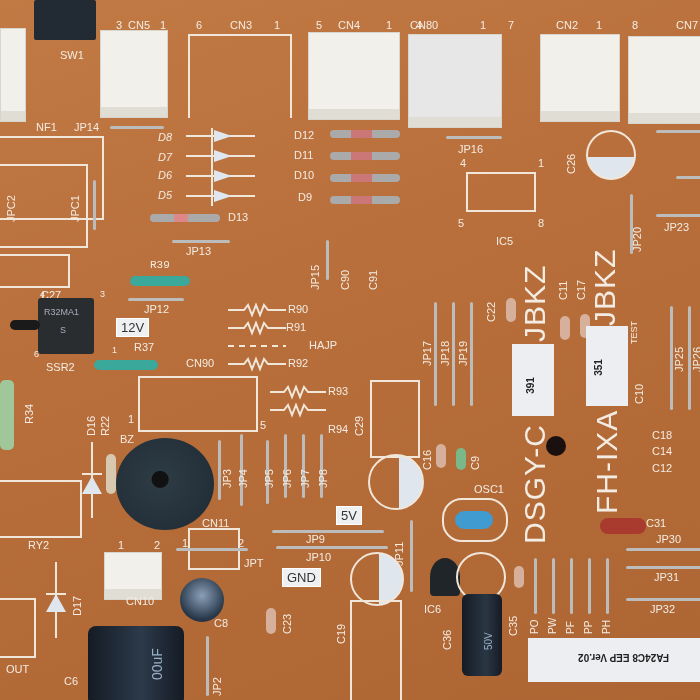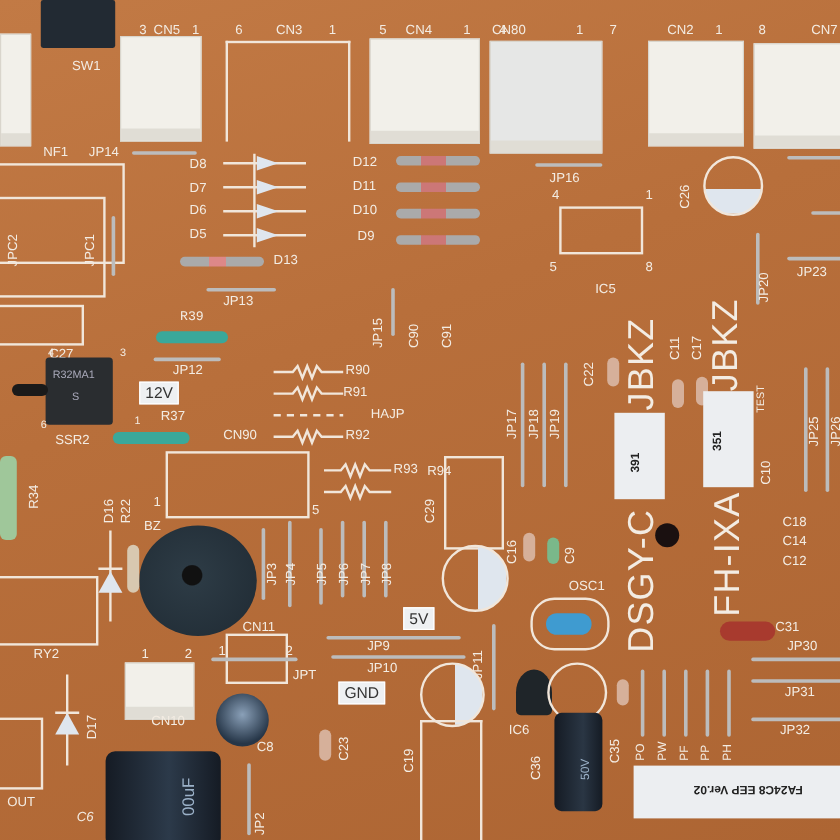--- a/index.html
+++ b/index.html
@@ -59,21 +59,21 @@
 
   <div class="lbl s" style="left:36px;top:122px;">NF1</div>
   <div class="lbl s" style="left:74px;top:122px;">JP14</div>
   <div class="outline" style="left:-2px;top:136px;width:102px;height:80px;"></div>
   <div class="outline" style="left:-2px;top:164px;width:86px;height:80px;"></div>
   <div class="lbl s rot" style="left:6px;top:222px;">JPC2</div>
   <div class="lbl s rot" style="left:70px;top:222px;">JPC1</div>
   <div class="jumper-v" style="left:93px;top:180px;height:50px;"></div>
   <div class="jumper-h" style="left:110px;top:126px;width:54px;"></div>
 
-  <div style="position:absolute;left:150px;top:128px;width:110px;height:80px;">
+  <div style="position:absolute;left:150px;top:128px;width:110px;height:80px;font-style:italic;">
     <div class="lbl s" style="left:8px;top:4px;">D8</div>
     <div class="lbl s" style="left:8px;top:24px;">D7</div>
     <div class="lbl s" style="left:8px;top:42px;">D6</div>
     <div class="lbl s" style="left:8px;top:62px;">D5</div>
     <svg width="110" height="80" style="position:absolute;left:0;top:0;">
       <g fill="#dfe6ee" stroke="#f1e6da" stroke-width="2">
         <line x1="36" y1="8" x2="105" y2="8"></line>
           <polygon points="64,2 64,14 82,8" stroke="none"></polygon>
         <line x1="36" y1="28" x2="105" y2="28"></line>
           <polygon points="64,22 64,34 82,28" stroke="none"></polygon>
@@ -155,21 +155,21 @@
   <div class="outline" style="left:138px;top:376px;width:116px;height:52px;"></div>
   <div class="lbl s" style="left:128px;top:414px;">1</div>
   <div class="lbl s" style="left:260px;top:420px;">5</div>
   <svg width="64" height="34" style="position:absolute;left:266px;top:384px;">
     <g fill="none" stroke="#f1e6da" stroke-width="2">
       <polyline points="4,8 18,8 22,3 26,13 30,3 34,13 38,3 42,8 60,8"></polyline>
       <polyline points="4,26 18,26 22,21 26,31 30,21 34,31 38,21 42,26 60,26"></polyline>
     </g>
   </svg>
   <div class="lbl s" style="left:328px;top:386px;">R93</div>
-  <div class="lbl s" style="left:328px;top:388px;margin-left:28px;">R94</div>
+  <div class="lbl s" style="left:328px;top:424px;">R94</div>
 
   <div class="jumper-v" style="left:326px;top:240px;height:40px;"></div>
   <div class="lbl s rot" style="left:310px;top:290px;">JP15</div>
   <div class="lbl s rot" style="left:340px;top:290px;">C90</div>
   <div class="lbl s rot" style="left:368px;top:290px;">C91</div>
 
   <div class="res-v" style="left:0;top:380px;width:14px;height:70px;background:#9fc79a;"></div>
   <div class="lbl s rot" style="left:24px;top:424px;">R34</div>
 
   <div class="lbl s rot" style="left:86px;top:436px;">D16</div>
@@ -315,17 +315,17 @@
   <svg width="24" height="80" style="position:absolute;left:44px;top:560px;">
     <g fill="#dfe6ee" stroke="#f1e6da" stroke-width="2">
         <line x1="12" y1="2" x2="12" y2="78"></line>
         <polygon points="2,52 22,52 12,34" stroke="none"></polygon>
         <line x1="2" y1="34" x2="22" y2="34"></line>
       </g>
   </svg>
   <div class="lbl s rot" style="left:72px;top:616px;">D17</div>
   <div class="outline" style="left:-2px;top:598px;width:34px;height:56px;"></div>
   <div class="lbl s" style="left:6px;top:664px;">OUT</div>
-  <div class="lbl s" style="left:64px;top:676px;font-style:italic;">C6</div>
+  <div class="lbl s" style="left:64px;top:676px;">C6</div>
   <div style="position:absolute;left:88px;top:626px;width:96px;height:80px;border-radius:8px;background:linear-gradient(90deg,#151b24,#2c3a4a 55%,#151b24);"></div>
   <div class="lbl s rot" style="left:150px;top:680px;color:#9bb1c8;font-size:14px;">00uF</div>
 
 </div>
 
 </body></html>

